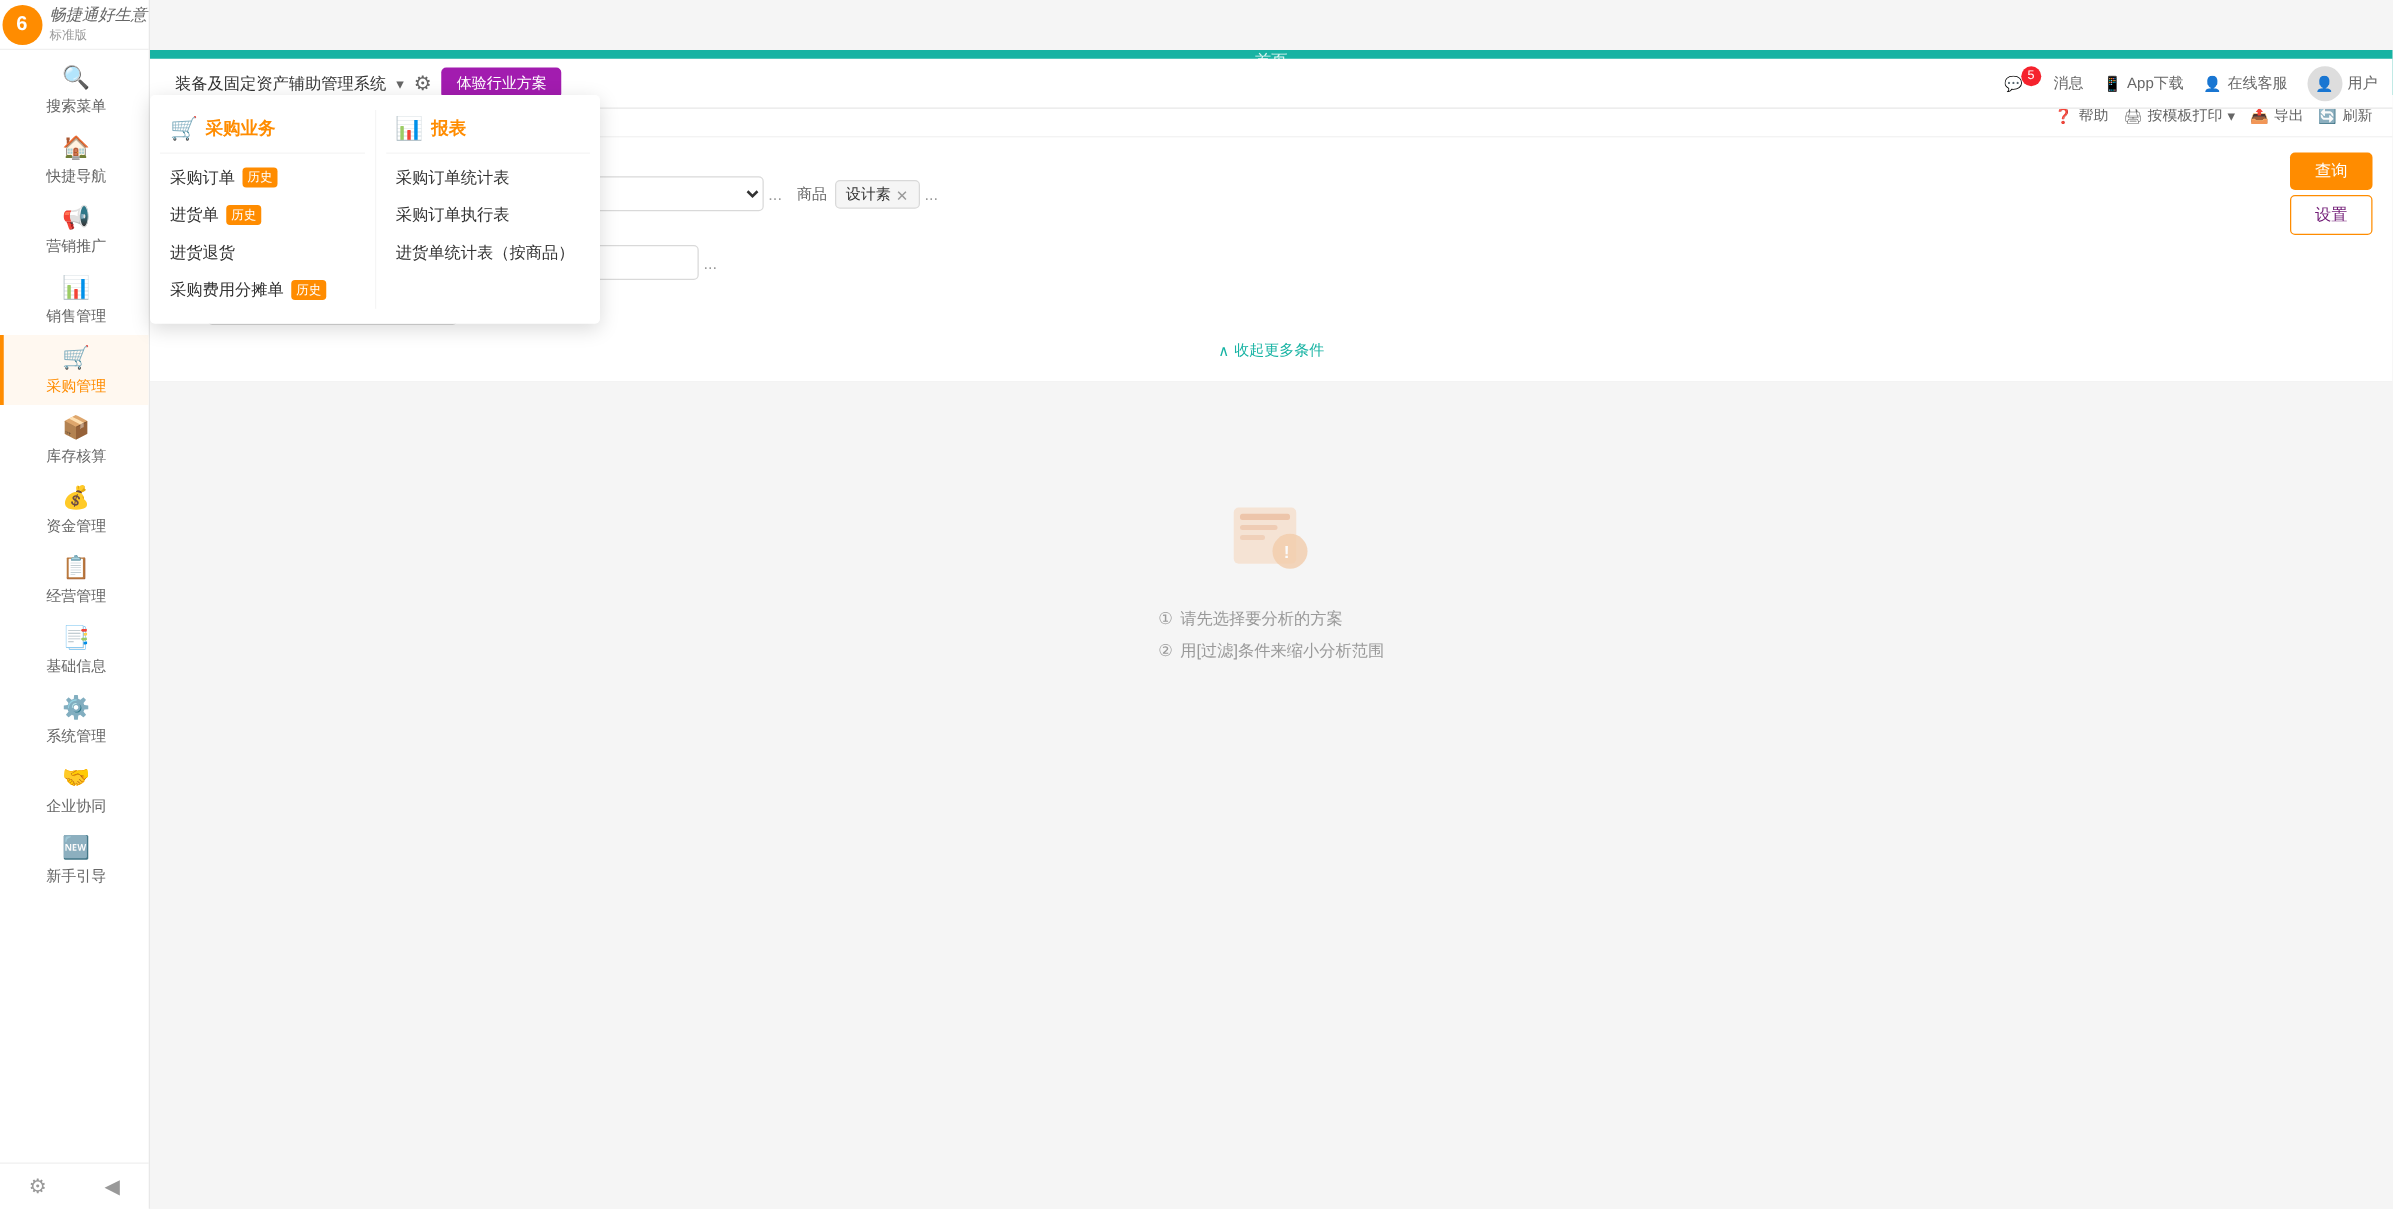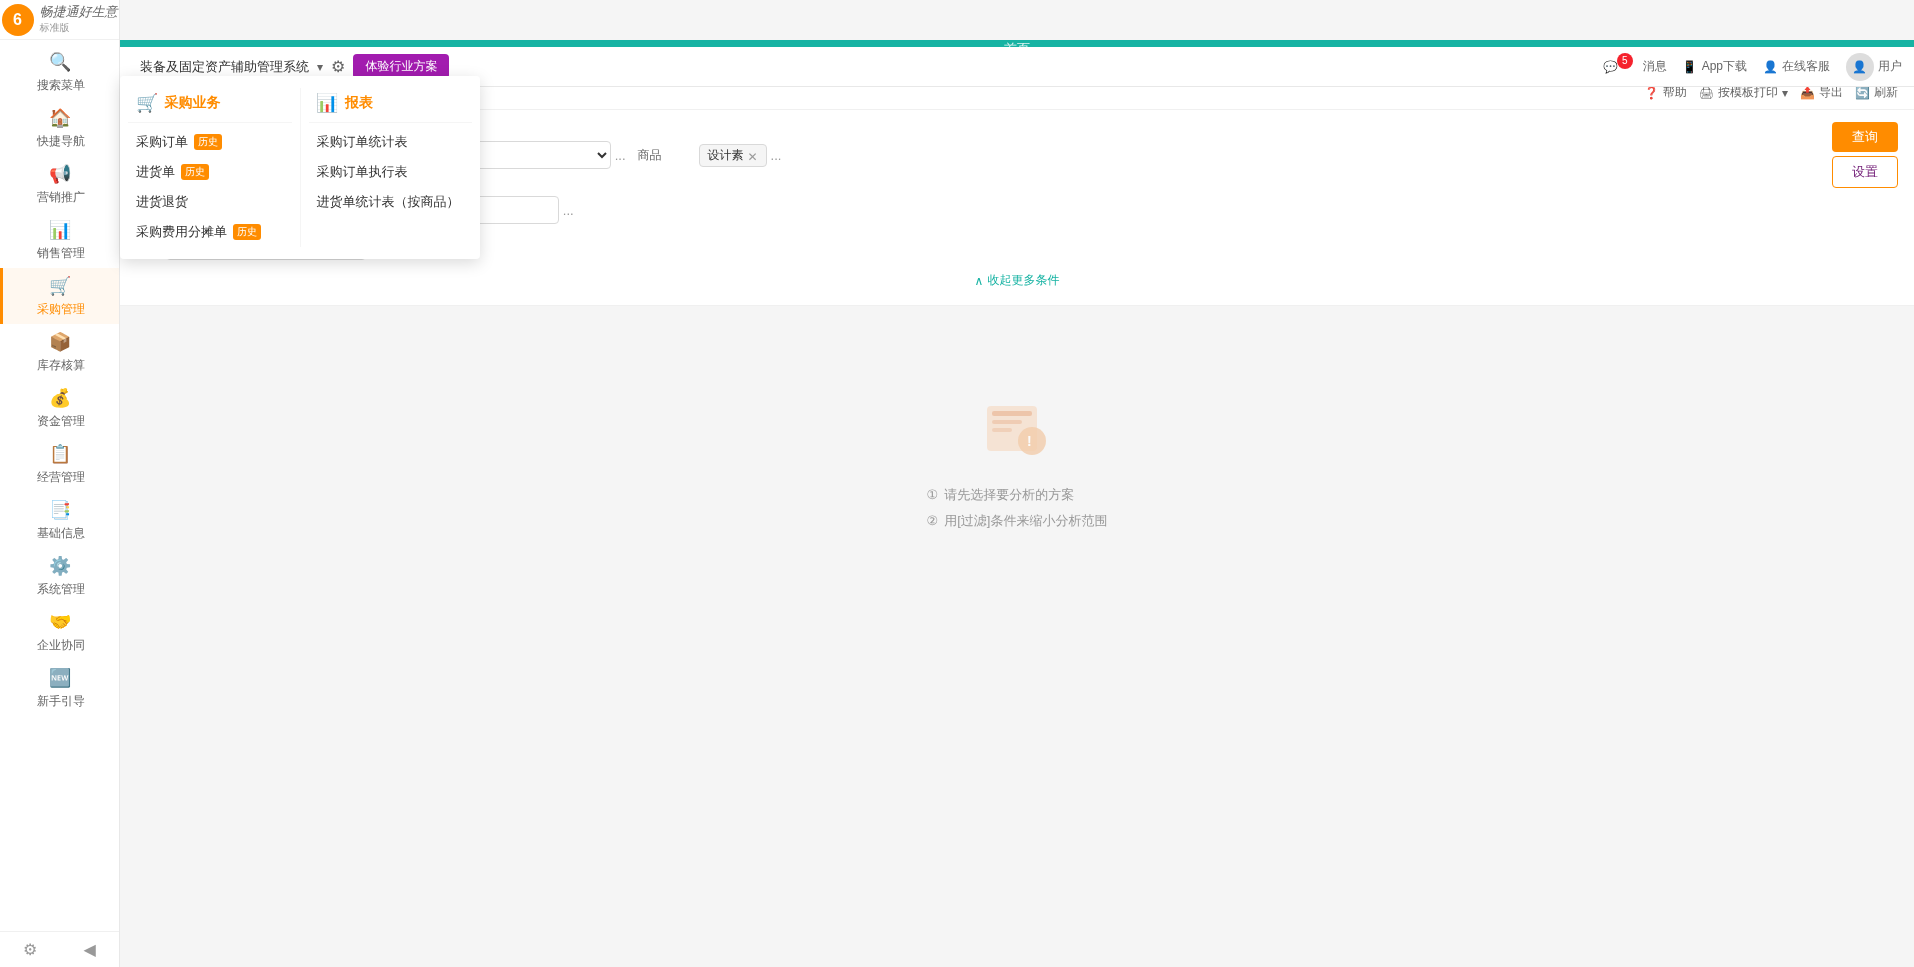--- a/index.html
+++ b/index.html
@@ -160,21 +160,21 @@
       font-size: 12px; color: #333; background: #fff; height: 28px;
     }
     .filter-select {
       border: 1px solid #d9d9d9; border-radius: 4px; padding: 4px 8px;
       font-size: 12px; color: #333; background: #fff; height: 28px;
       min-width: 140px;
     }
     .filter-tag {
       background: #f5f5f5; border: 1px solid #d9d9d9; border-radius: 4px;
       padding: 2px 8px; font-size: 12px; color: #333;
-      display: flex; align-items: flex-end; gap: 4px; margin-left: 31px;
+      display: flex; align-items: flex-end; gap: 4px;
     }
     .filter-tag-close { cursor: pointer; color: #999; }
     .date-range {
       display: flex; align-items: center; gap: 4px;
     }
     .date-shortcuts {
       display: flex; gap: 4px;
     }
     .date-shortcut {
       font-size: 12px; color: #17b3a3; cursor: pointer; padding: 0 4px;

